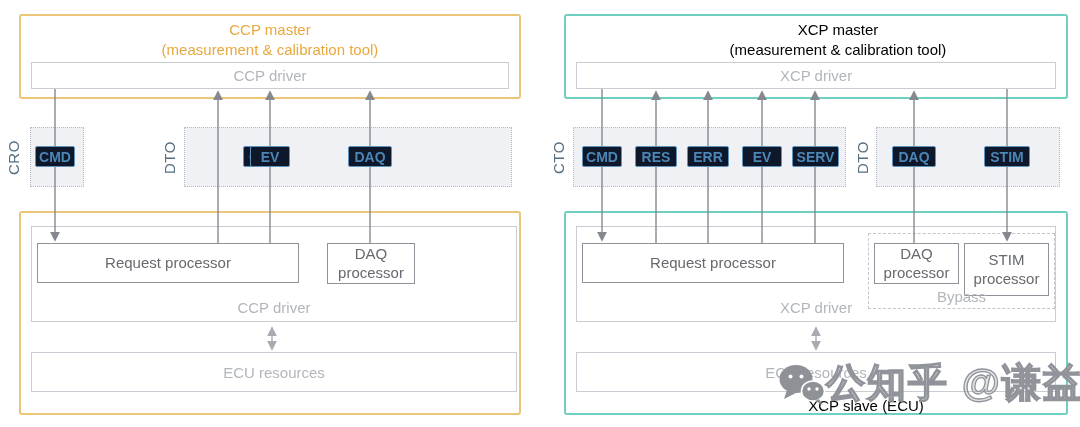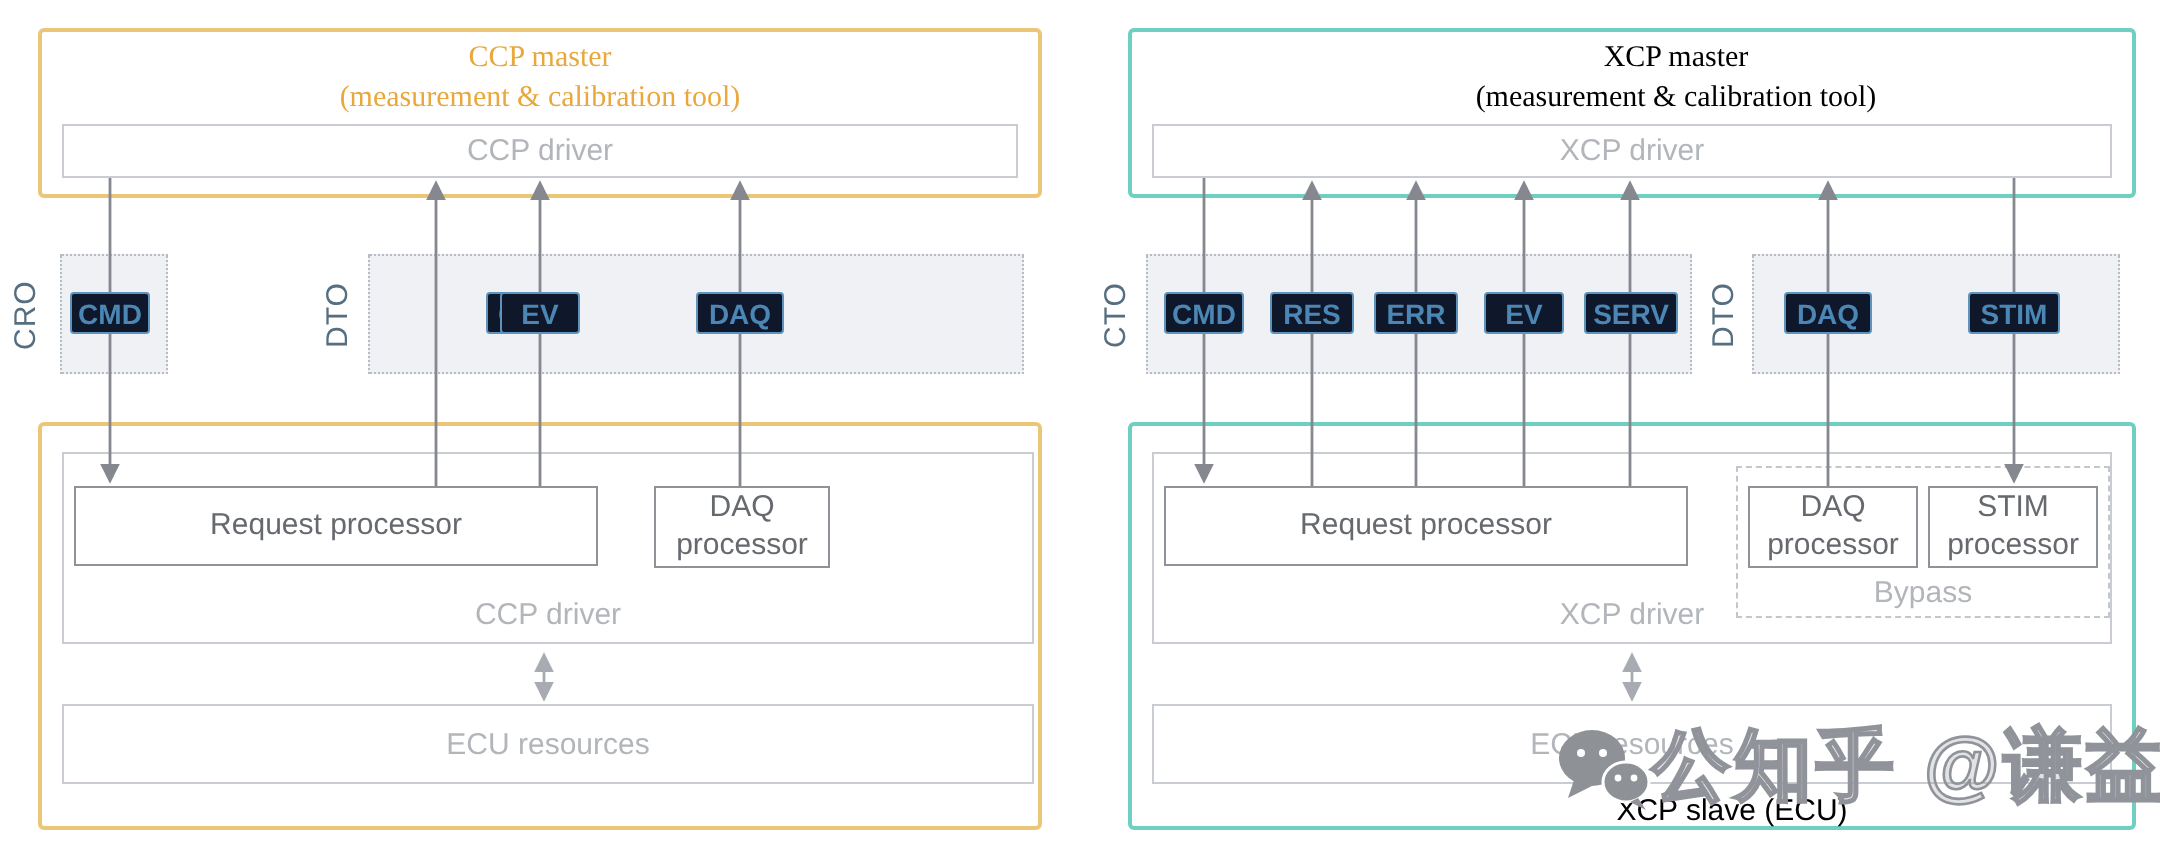--- a/index.html
+++ b/index.html
@@ -25,21 +25,21 @@
   .bypass{position:absolute;box-sizing:border-box;background:#ffffff;border:1px dashed #c3c7cd;z-index:2;}
   
   .msg{position:absolute;box-sizing:border-box;border:1.5px solid #5e93be;border-radius:2px;
        background:#0f172a;color:#4b86b4;font-size:14px;font-weight:600;
        display:flex;align-items:center;justify-content:center;z-index:4;}
   
   .chlabel{position:absolute;box-sizing:border-box;writing-mode:vertical-rl;transform:rotate(180deg);
        color:#566f80;font-size:15px;letter-spacing:.5px;display:flex;align-items:center;
        justify-content:center;}
   
-  .mtitle{position:absolute;text-align:center;font-size:15px;line-height:1.3;font-family:Liberation Serif, serif;}
+  .mtitle{position:absolute;text-align:center;font-size:15px;line-height:1.3;}
   .mtitle.orange, .slabel.orange{color:#e9a83e;}
   .mtitle.teal, .slabel.teal{color:#000000;padding-left:22px;}
   .slabel{position:absolute;text-align:center;font-size:15px;}
   .drvlabel{position:absolute;text-align:center;font-size:15px;color:#b2b6bb;}
   svg.wires{position:absolute;left:0;top:0;z-index:2;pointer-events:none;}
   
   .wm-text{position:absolute;font-size:39px;font-weight:700;letter-spacing:2px;white-space:nowrap;
        color:rgba(150,153,158,0.28);-webkit-text-stroke:1.3px #90939a;z-index:6;}
   .wm-icon{position:absolute;z-index:6;}
 </style>
@@ -90,21 +90,21 @@
   <div class="chan" style="left:573px;top:127px;width:273px;height:60px;"></div>
 
   <div class="chlabel" style="left:851px;top:130px;width:22px;height:56px;">DTO</div>
   <div class="chan" style="left:876px;top:127px;width:184px;height:60px;"></div>
 
   <div class="frame teal abs" style="left:564px;top:211px;width:504px;height:204px;"></div>
   <div class="gbox" style="left:576px;top:226px;width:480px;height:96px;"></div>
   <div class="proc" style="left:582px;top:243px;width:262px;height:40px;">Request processor</div>
   <div class="bypass" style="left:868px;top:233px;width:187px;height:76px;"></div>
   <div class="proc" style="left:874px;top:243px;width:85px;height:41px;padding:0 3px;">DAQ processor</div>
-  <div class="proc" style="left:964px;top:243px;width:85px;height:41px;padding:0 10px;">STIM processor</div>
+  <div class="proc" style="left:964px;top:243px;width:85px;height:53px;padding:0 10px;">STIM processor</div>
   <div class="drvlabel" style="left:868px;top:288px;width:187px;z-index:3;">Bypass</div>
   <div class="drvlabel" style="left:576px;top:299px;width:480px;">XCP driver</div>
   <div class="gbox" style="left:576px;top:352px;width:480px;height:40px;">
     <span class="muted">ECU resources</span>
   </div>
   <div class="slabel teal" style="left:564px;top:397px;width:560px;">XCP slave (ECU)</div>
 
   <div class="msg" style="left:582px;top:146px;width:40px;height:21px;">CMD</div>
   <div class="msg" style="left:635px;top:146px;width:42px;height:21px;">RES</div>
   <div class="msg" style="left:687px;top:146px;width:42px;height:21px;">ERR</div>

